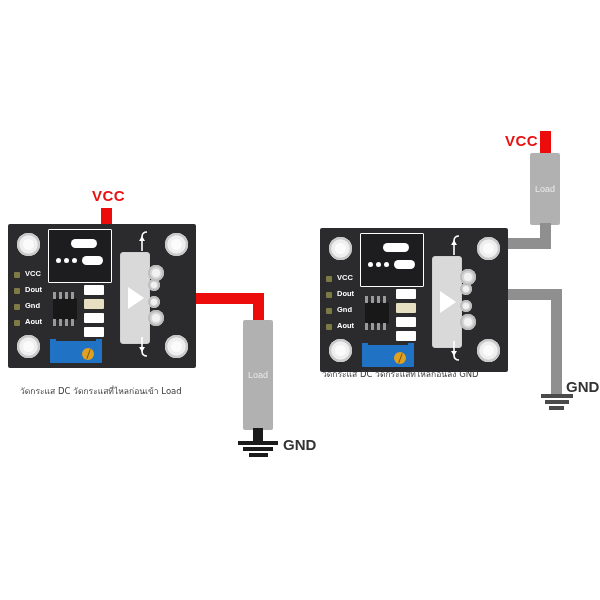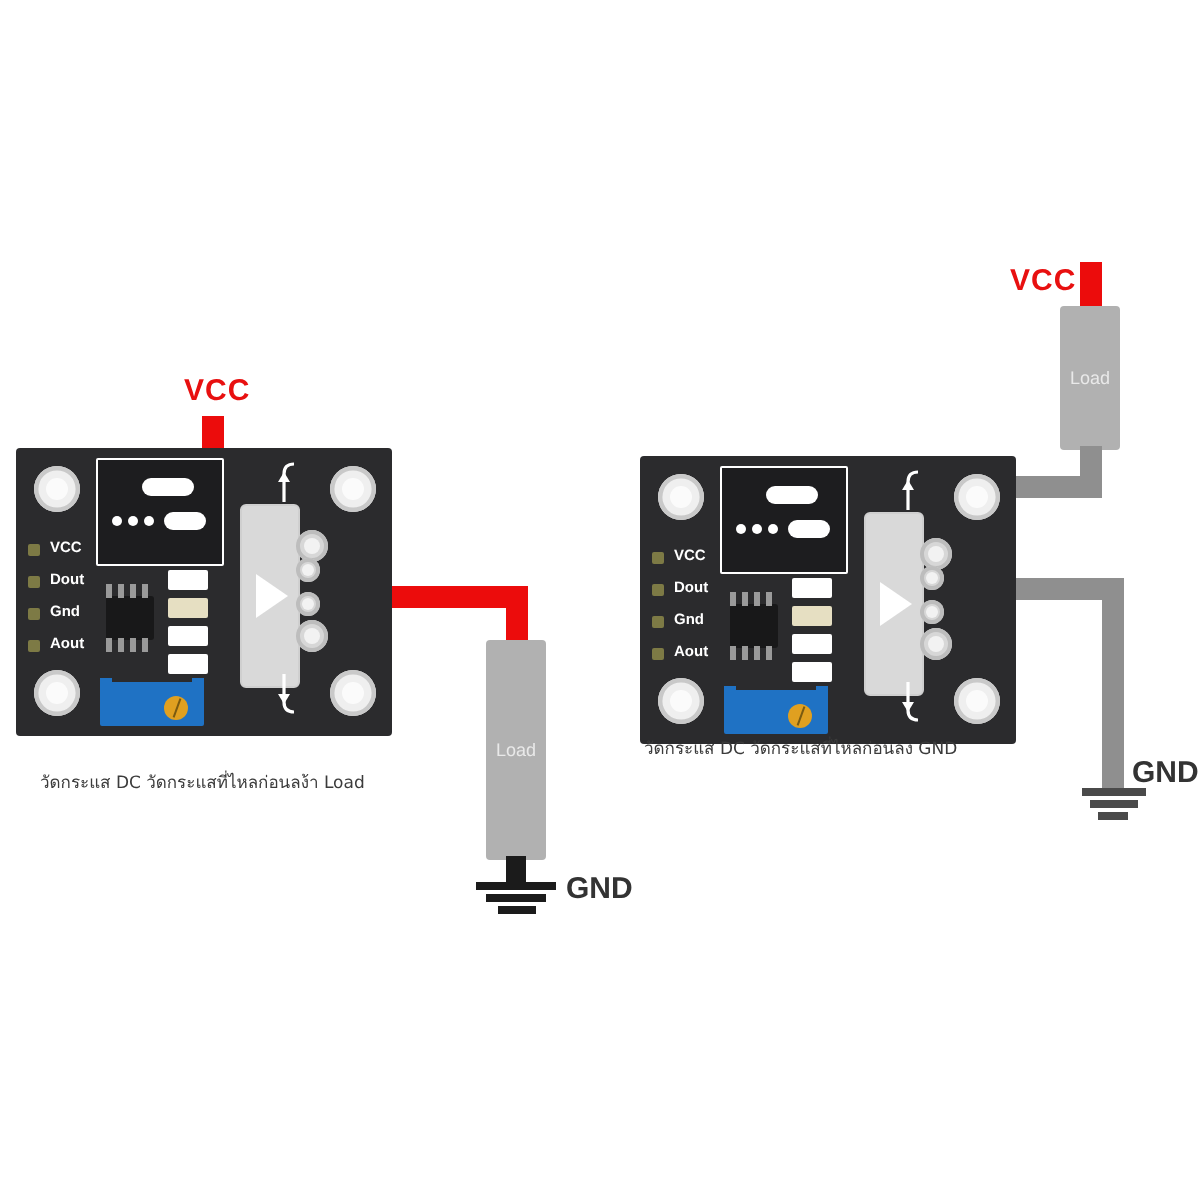--- a/index.html
+++ b/index.html
@@ -191,21 +191,21 @@
       <span>Load</span>
     </div>
 
     <div class="wire-dark" style="left:253px;top:428px;width:10px;height:14px;"></div>
 
     <div class="gnd-bar" style="left:238px;top:441px;width:40px;height:4px;"></div>
     <div class="gnd-bar" style="left:243px;top:447px;width:30px;height:4px;"></div>
     <div class="gnd-bar" style="left:249px;top:453px;width:19px;height:4px;"></div>
     <div class="lbl-gnd" style="left:283px;top:436px;">GND</div>
 
-    <div class="caption" style="left:20px;top:384px;">วัดกระแส DC วัดกระแสที่ไหลก่อนลง้า Load</div>
+    <div class="caption" style="left:20px;top:384px;">วัดกระแส DC วัดกระแสที่ไหลก่อนเข้า Load</div>
   </div>
 
   <div class="abs" style="left:300px;top:0;width:300px;height:600px;">
 
     <div class="lbl-vcc" style="left:205px;top:132px;">VCC</div>
     <div class="wire-red" style="left:240px;top:131px;width:11px;height:22px;"></div>
 
     <div class="load" style="left:230px;top:153px;width:30px;height:72px;">
       <span>Load</span>
     </div>

